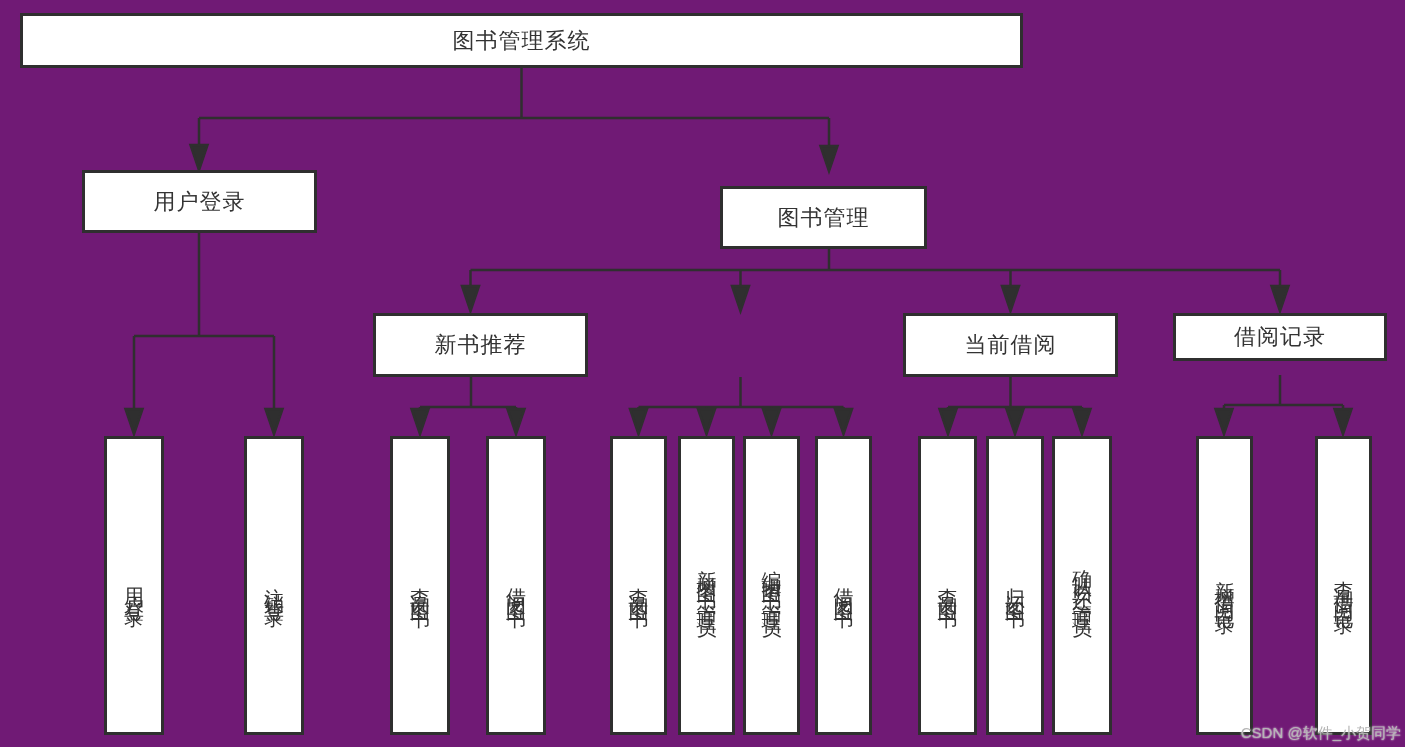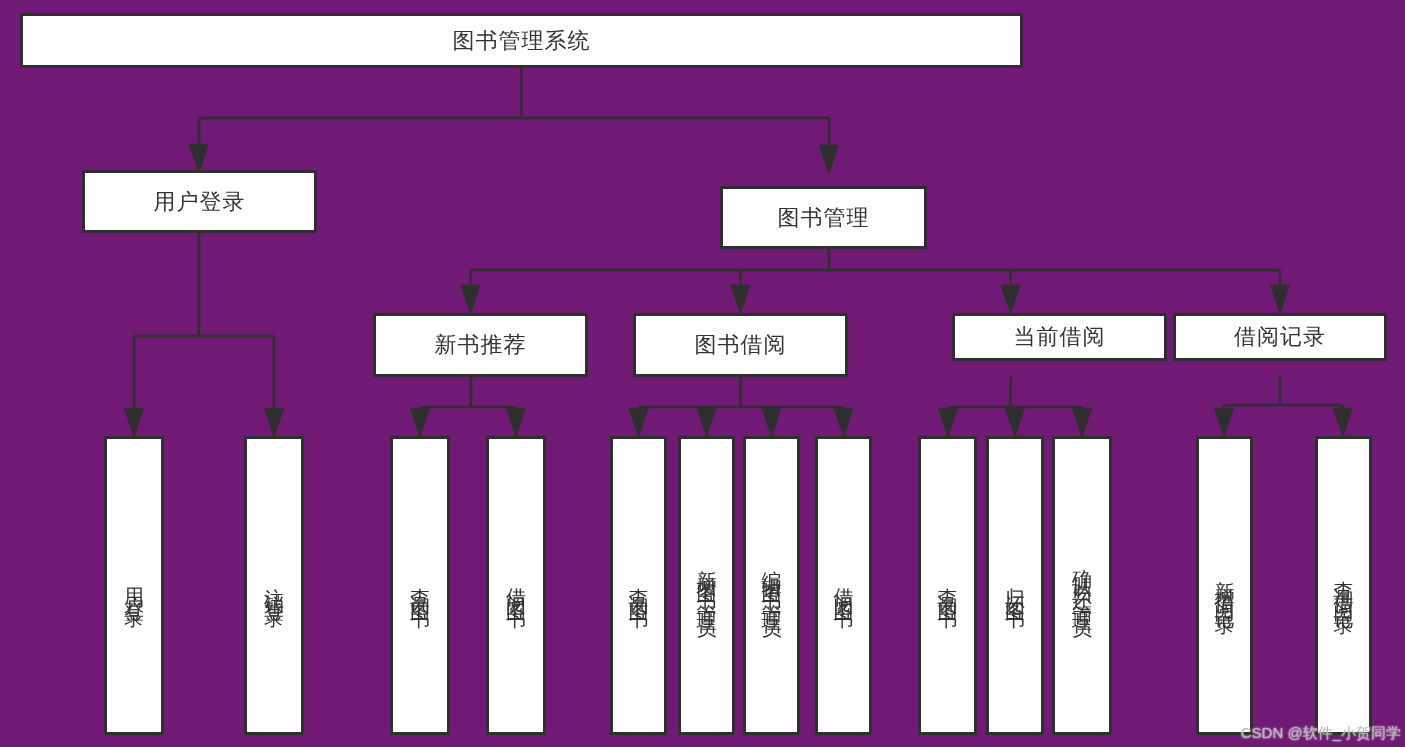--- a/index.html
+++ b/index.html
@@ -130,24 +130,21 @@
   <div class="node node-h" style="left:82px;top:170px;width:235px;height:63px;">
     <span>用户登录</span>
   </div>
   <div class="node node-h" style="left:712px;top:186px;width:207px;height:63px;margin-left:8px;">
     <span>图书管理</span>
   </div>
 
   <div class="node node-h" style="left:363px;top:313px;width:215px;height:64px;margin-left:10px;">
     <span>新书推荐</span>
   </div>
-  <div class="node node-h" style="left:633px;top:313px;width:215px;height:64px;">
-    <span>图书借阅</span>
-  </div>
-  <div class="node node-h" style="left:952px;top:313px;width:215px;height:48px;">
+  <div class="node node-h" style="left:903px;top:313px;width:215px;height:64px;">
     <span>当前借阅</span>
   </div>
   <div class="node node-h" style="left:1173px;top:313px;width:214px;height:48px;">
     <span>借阅记录</span>
   </div>
 
   <div class="node leaf" style="left:104px;top:436px;width:60px;height:299px;">
     <span class="vtext">用户登录</span>
   </div>
   <div class="node leaf" style="left:244px;top:436px;width:60px;height:299px;">

